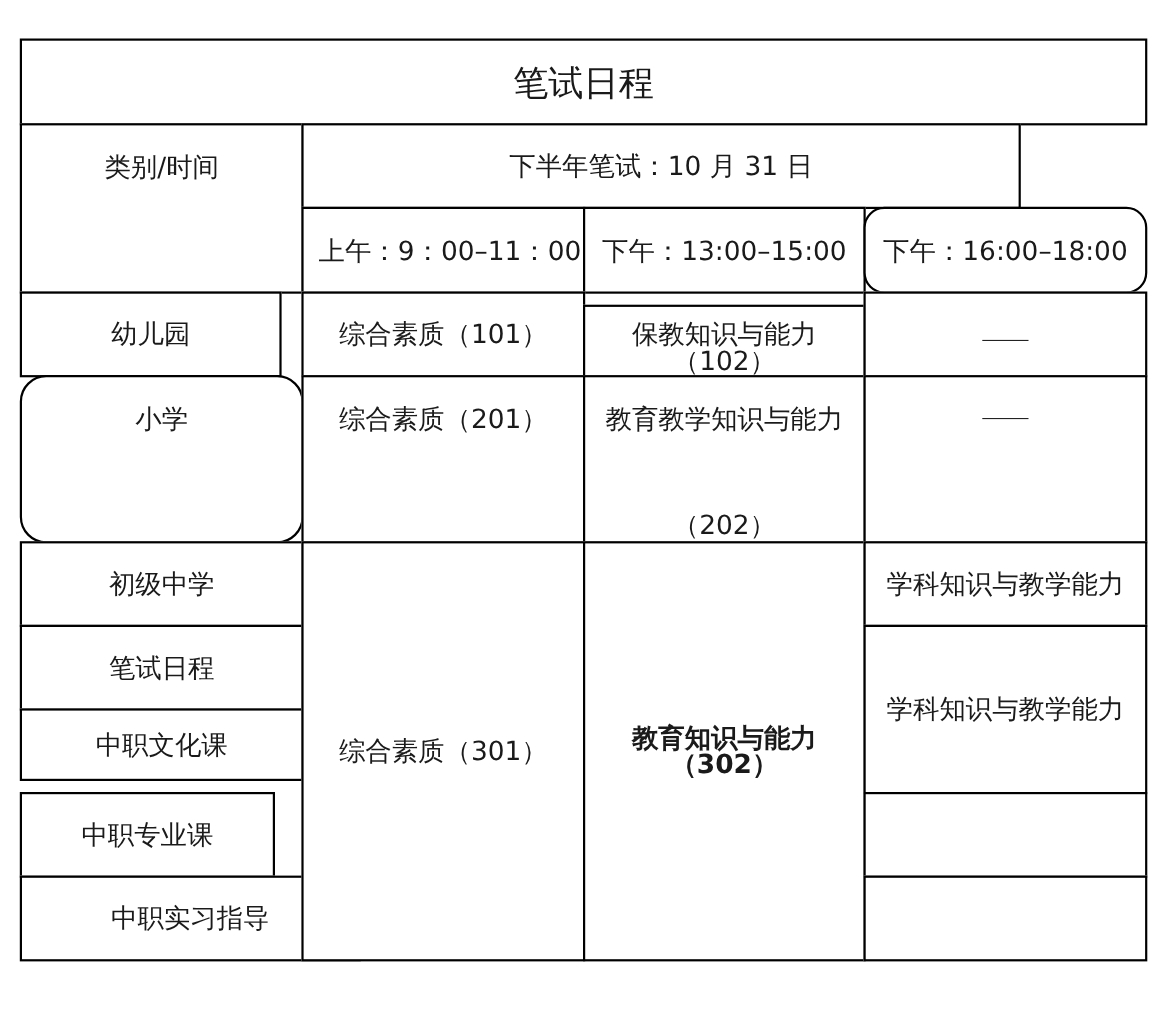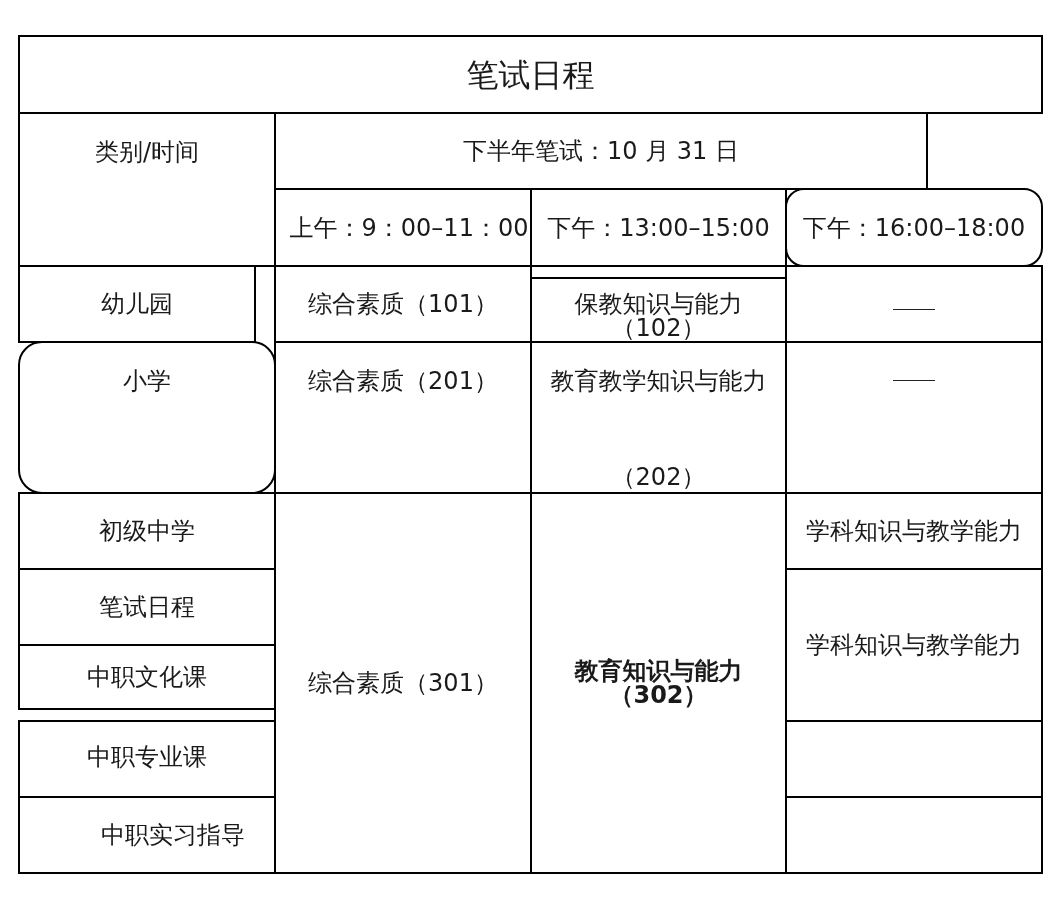--- a/index.html
+++ b/index.html
@@ -43,21 +43,21 @@
     <span>教育教学知识与能力</span>
     <span>（202）</span>
   </div>
   <div class="cell top" style="left:785px;top:341px;width:258px;height:153px;">
     <span class="dash" style="margin-top:11px;"></span>
   </div>
 
   <div class="cell mid" style="left:18px;top:492px;width:258px;height:78px;">初级中学</div>
   <div class="cell mid" style="left:18px;top:568px;width:258px;height:78px;">笔试日程</div>
   <div class="cell mid" style="left:18px;top:644px;width:258px;height:66px;">中职文化课</div>
-  <div class="cell mid" style="left:18px;top:720px;width:258px;height:78px;font-family:Liberation Mono, monospace;">中职专业课</div>
+  <div class="cell mid" style="left:18px;top:720px;width:232px;height:78px;">中职专业课</div>
   <div class="cell mid" style="left:18px;top:796px;width:310px;height:78px;">中职实习指导</div>
 
   <div class="cell mid" style="left:274px;top:492px;width:258px;height:382px;">综合素质（301）</div>
   <div class="cell mid" style="left:530px;top:492px;width:257px;height:382px;font-weight:bold;">教育知识与能力（302）</div>
 
   <div class="cell mid" style="left:785px;top:492px;width:258px;height:78px;">学科知识与教学能力</div>
   <div class="cell mid" style="left:785px;top:568px;width:258px;height:154px;">学科知识与教学能力</div>
   <div class="cell mid" style="left:785px;top:720px;width:258px;height:78px;"></div>
   <div class="cell mid" style="left:785px;top:796px;width:258px;height:78px;"></div>
 

